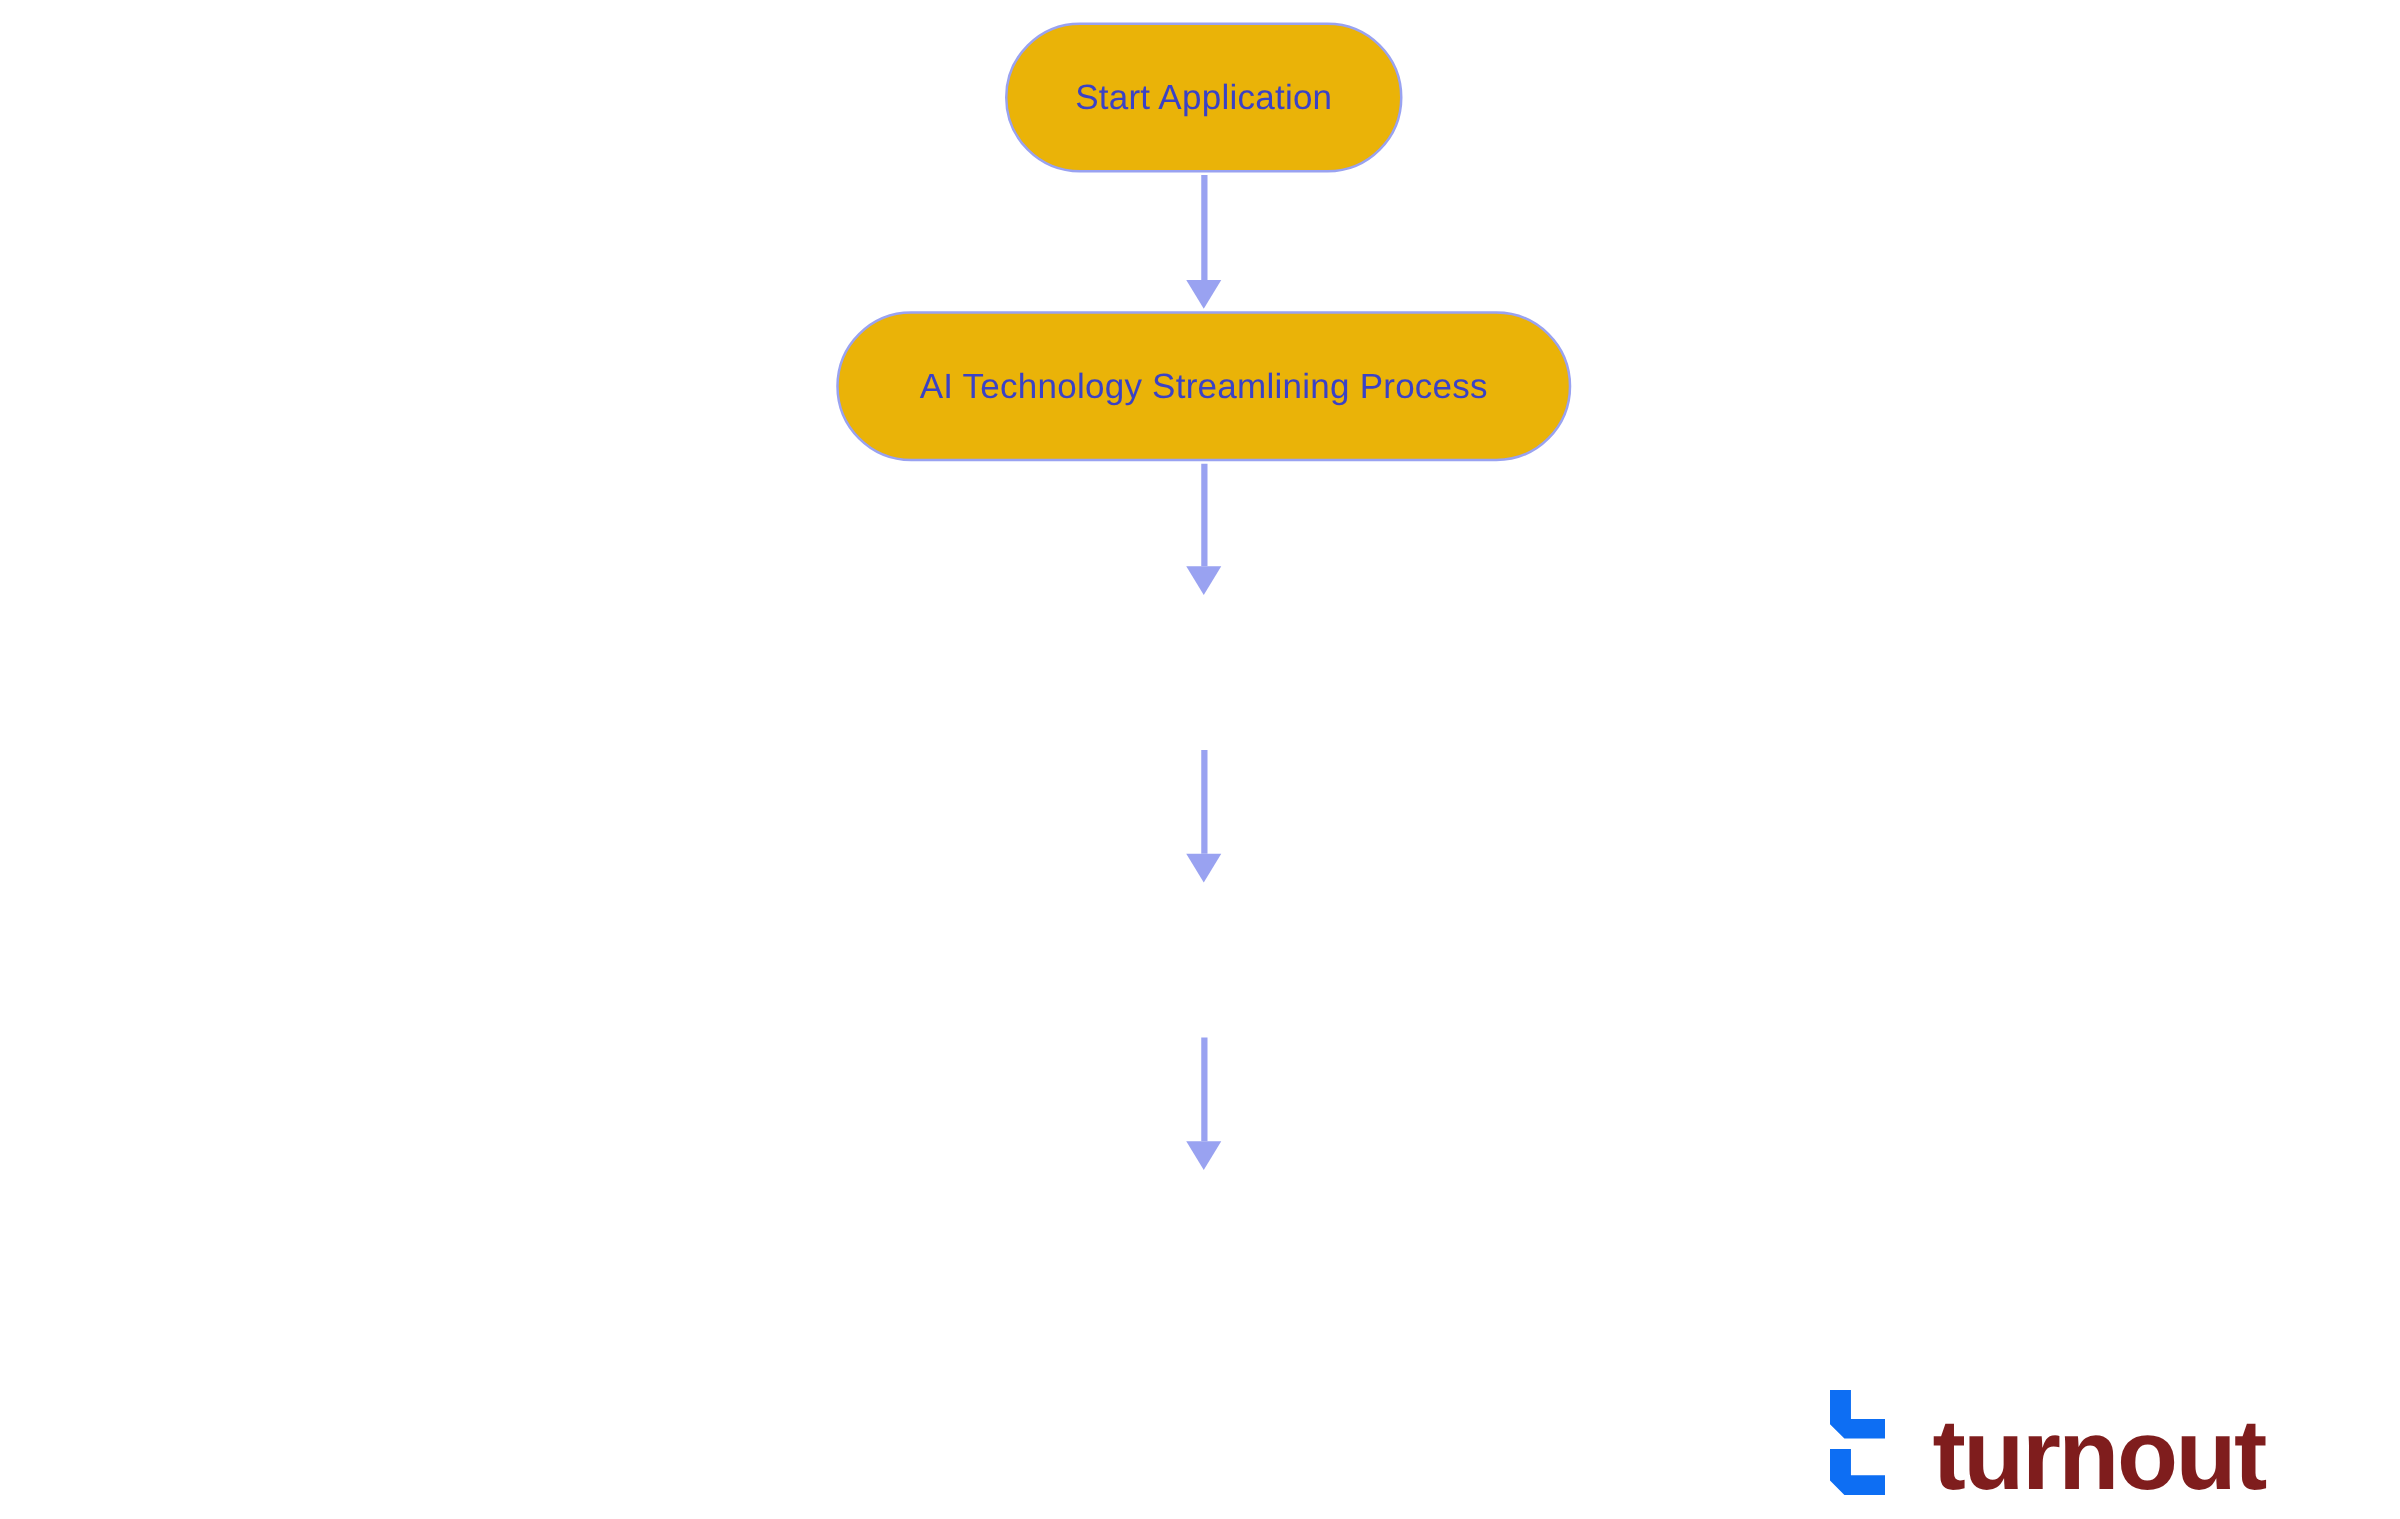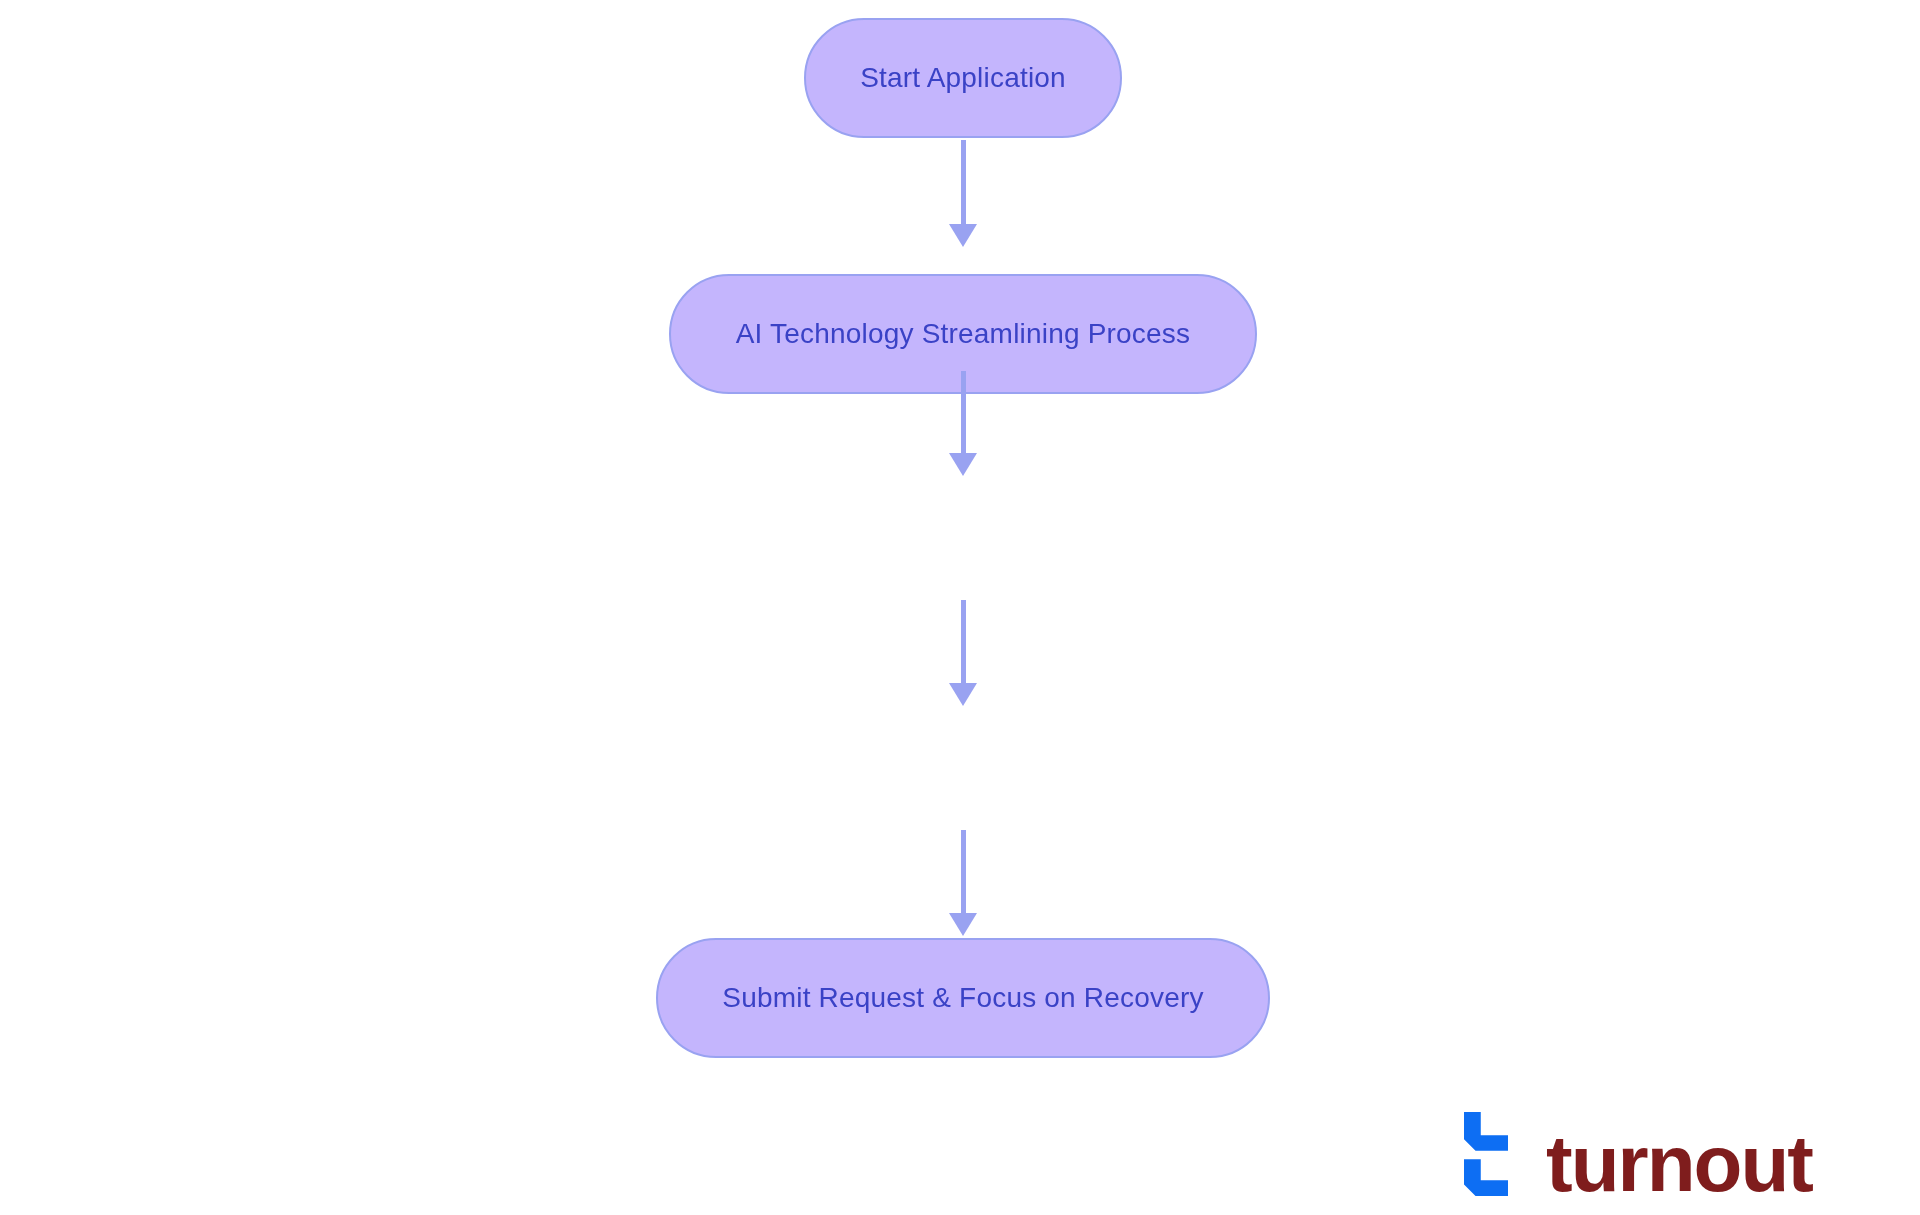--- a/index.html
+++ b/index.html
@@ -14,29 +14,29 @@
   }
 
   
   .flow-node {
     position: absolute;
     display: flex;
     align-items: center;
     justify-content: center;
     text-align: center;
     height: 120px;
-    background: #c4b5fd;
+    background: #eab308;
     border: 2px solid #99a2f1;
     border-radius: 60px;
     color: #3a42c6;
     font-size: 28px;
     letter-spacing: 0.2px;
   }
   .n1 { left: 804px; top: 18px;  width: 318px; }
-  .n2 { left: 669px; top: 249px; width: 588px; margin-top: 25px; }
+  .n2 { left: 669px; top: 249px; width: 588px; }
   .n3 { left: 636px; top: 478px; width: 655px; }
   .n4 { left: 659px; top: 708px; width: 608px; }
   .n5 { left: 656px; top: 938px; width: 614px; }
 
   
   .flow-arrow {
     position: absolute;
     left: 949px;           
     width: 28px;
     display: flex;
@@ -108,23 +108,20 @@
     <div class="arrow-stem"></div>
     <div class="arrow-head"></div>
   </div>
 
 
   <div class="flow-arrow a4">
     <div class="arrow-stem"></div>
     <div class="arrow-head"></div>
   </div>
 
-  <div class="flow-node n5">
-    <span>Submit Request &amp; Focus on Recovery</span>
-  </div>
 
   <div class="logo">
     <svg class="logo-mark" viewBox="0 0 42 80" xmlns="http://www.w3.org/2000/svg">
       <path d="M0,0 H16 V22 H42 V37 H11 L0,26 Z" fill="#0d6ef3"></path>
       <path d="M0,45 H16 V65 H42 V80 H11 L0,69 Z" fill="#0d6ef3"></path>
     </svg>
     <span class="logo-word">turnout</span>
   </div>
 
 </div>

